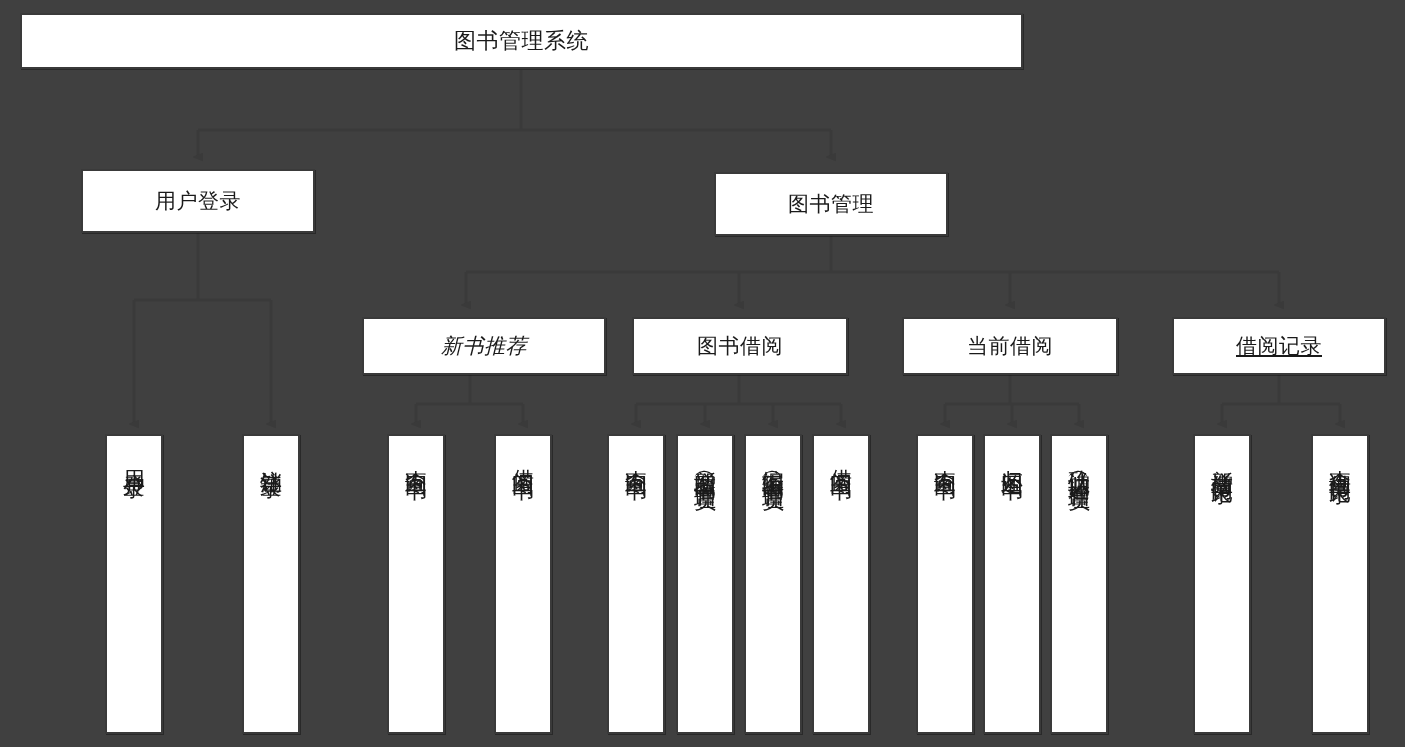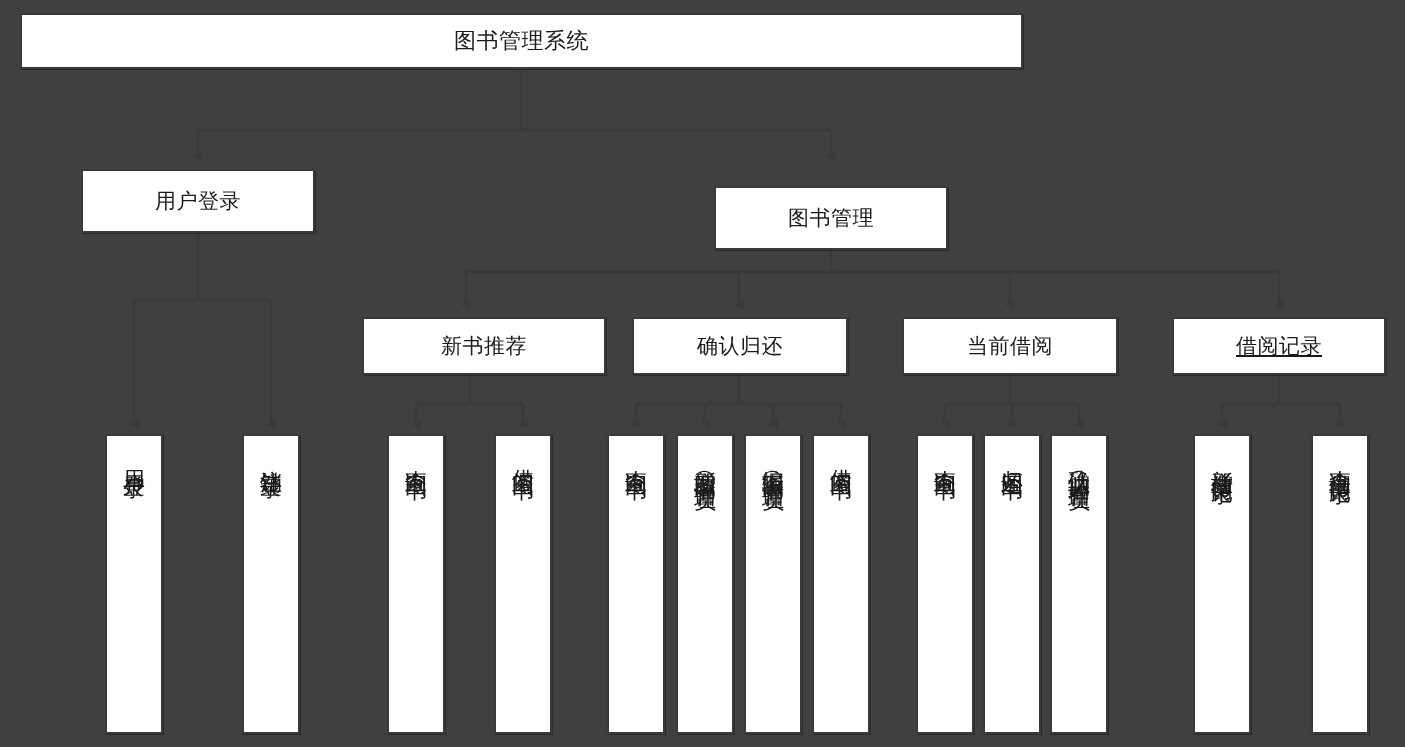--- a/index.html
+++ b/index.html
@@ -131,30 +131,30 @@
   </svg>
 
   <div class="node horiz root" style="left:20px; top:13px; width:1003px; height:56px;">
     <span class="node-label">图书管理系统</span>
   </div>
 
   <div class="node horiz" style="left:81px; top:169px; width:234px; height:64px;">
     <span class="node-label">用户登录</span>
   </div>
 
-  <div class="node horiz" style="left:714px; top:186px; width:234px; height:64px;">
+  <div class="node horiz" style="left:714px; top:172px; width:234px; height:64px;">
     <span class="node-label">图书管理</span>
   </div>
 
-  <div class="node horiz" style="left:362px; top:317px; width:244px; height:58px;">
+  <div class="node horiz" style="left:362px; top:317px; width:244px; height:58px;font-style:italic;">
     <span class="node-label">新书推荐</span>
   </div>
 
   <div class="node horiz" style="left:632px; top:317px; width:216px; height:58px;">
-    <span class="node-label">确认归还</span>
+    <span class="node-label">图书借阅</span>
   </div>
 
   <div class="node horiz" style="left:902px; top:317px; width:216px; height:58px;">
     <span class="node-label">当前借阅</span>
   </div>
 
   <div class="node horiz" style="left:1172px; top:317px; width:214px; height:58px;text-decoration:underline;">
     <span class="node-label">借阅记录</span>
   </div>
 

